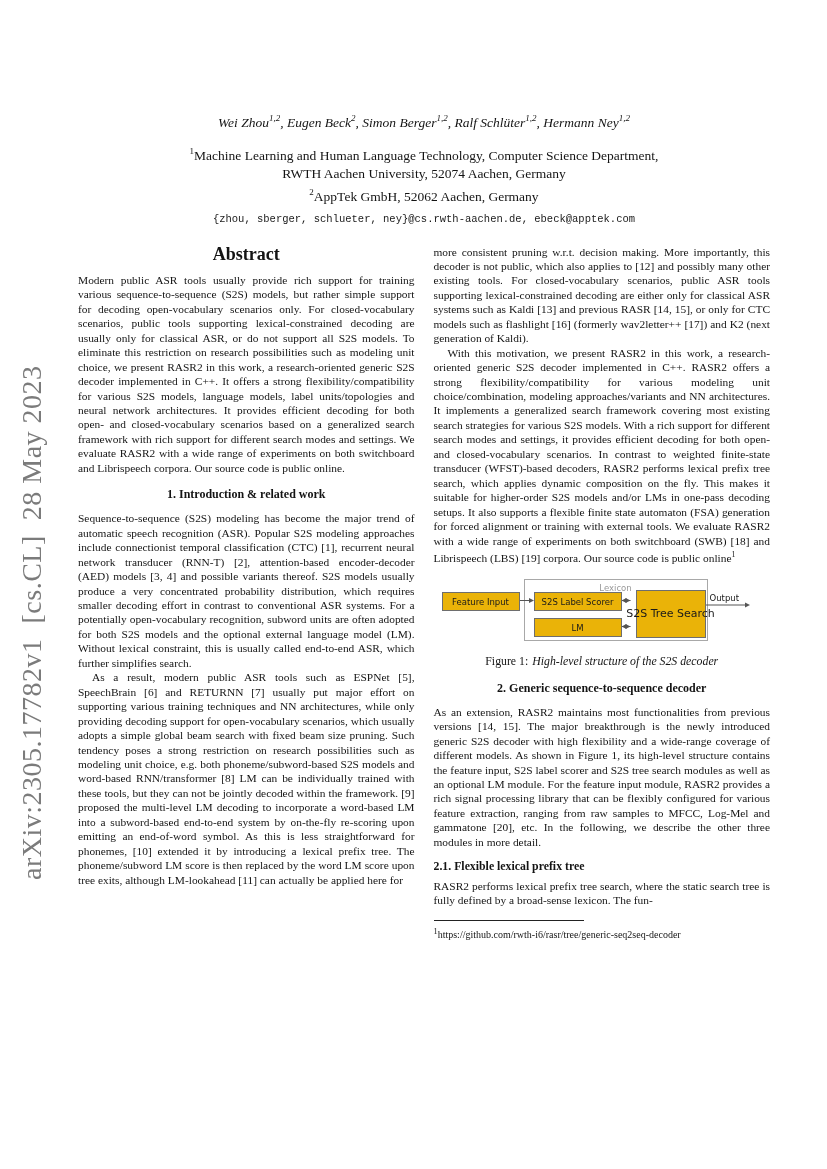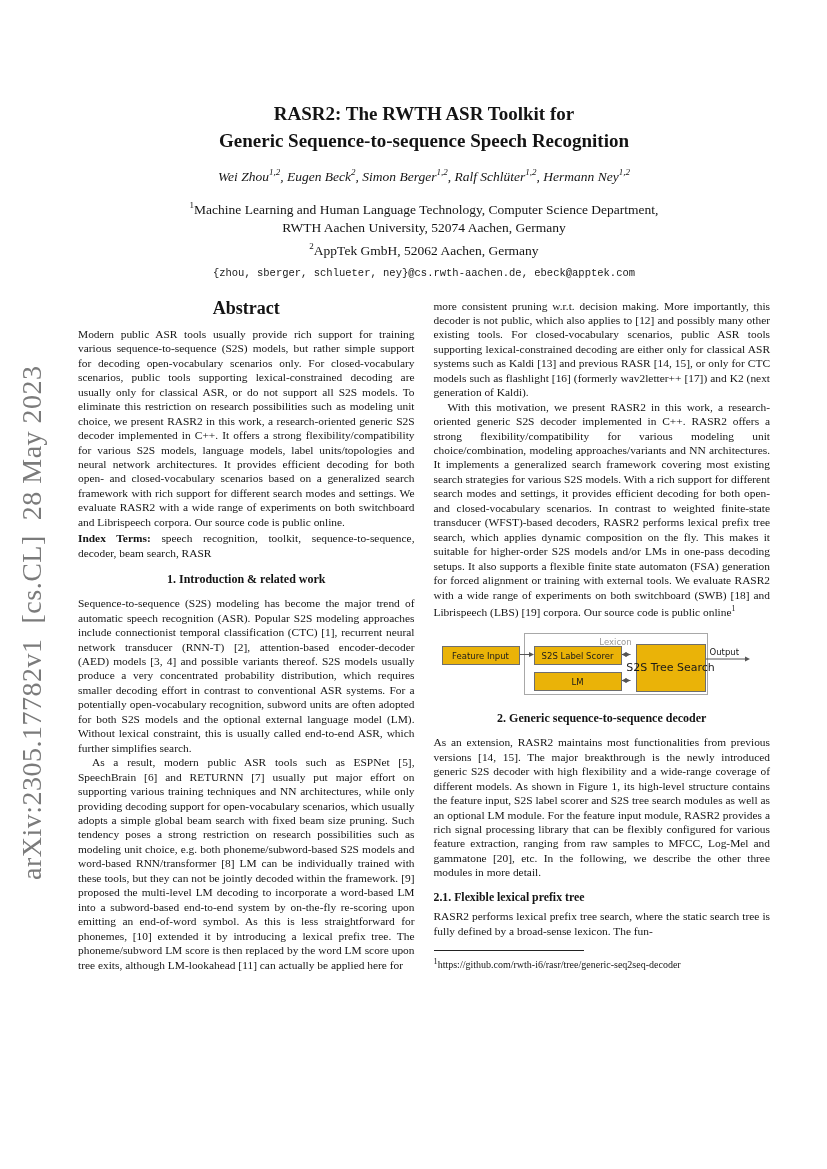--- a/index.html
+++ b/index.html
@@ -61,45 +61,40 @@
   .footnote a { color:#141414; text-decoration:none; }
 </style>
 </head>
 <body>
 
 <div class="watermark">arXiv:2305.17782v1  [cs.CL]  28 May 2023</div>
 
 <div class="content">
 
   <div class="header">
-    <div class="title">
-      <div>RASR2: The RWTH ASR Toolkit for</div>
-      <div>Generic Sequence-to-sequence Speech Recognition</div>
-    </div>
     <div class="authors">
       <span>Wei Zhou</span><sup>1,2</sup><span>, </span>
       <span>Eugen Beck</span><sup>2</sup><span>, </span>
       <span>Simon Berger</span><sup>1,2</sup><span>, </span>
       <span>Ralf Schlüter</span><sup>1,2</sup><span>, </span>
       <span>Hermann Ney</span><sup>1,2</sup><span></span>
     </div>
     <div class="affil">
       <div><sup>1</sup><span>Machine Learning and Human Language Technology, Computer Science Department,</span></div>
       <div>RWTH Aachen University, 52074 Aachen, Germany</div>
       <div><sup>2</sup><span>AppTek GmbH, 52062 Aachen, Germany</span></div>
     </div>
     <div class="email">{zhou, sberger, schlueter, ney}@cs.rwth-aachen.de, ebeck@apptek.com</div>
   </div>
 
   <div class="columns">
 
     <div class="col">
       <div class="abstract-heading">Abstract</div>
       <p>Modern public ASR tools usually provide rich support for training various sequence-to-sequence (S2S) models, but rather simple support for decoding open-vocabulary scenarios only. For closed-vocabulary scenarios, public tools supporting lexical-constrained decoding are usually only for classical ASR, or do not support all S2S models. To eliminate this restriction on research possibilities such as modeling unit choice, we present RASR2 in this work, a research-oriented generic S2S decoder implemented in C++. It offers a strong flexibility/compatibility for various S2S models, language models, label units/topologies and neural network architectures. It provides efficient decoding for both open- and closed-vocabulary scenarios based on a generalized search framework with rich support for different search modes and settings. We evaluate RASR2 with a wide range of experiments on both switchboard and Librispeech corpora. Our source code is public online.</p>
-      <p class="index-terms"><span class="it-label">Index Terms:</span><span> speech recognition, toolkit, sequence-to-sequence, decoder, beam search, RASR</span></p>
 
       <div class="sec-heading">1. Introduction &amp; related work</div>
       <p>Sequence-to-sequence (S2S) modeling has become the major trend of automatic speech recognition (ASR). Popular S2S modeling approaches include connectionist temporal classification (CTC) [1], recurrent neural network transducer (RNN-T) [2], attention-based encoder-decoder (AED) models [3, 4] and possible variants thereof. S2S models usually produce a very concentrated probability distribution, which requires smaller decoding effort in contrast to conventional ASR systems. For a potentially open-vocabulary recognition, subword units are often adopted for both S2S models and the optional external language model (LM). Without lexical constraint, this is usually called end-to-end ASR, which further simplifies search.</p>
       <p class="indent">As a result, modern public ASR tools such as ESPNet [5], SpeechBrain [6] and RETURNN [7] usually put major effort on supporting various training techniques and NN architectures, while only providing decoding support for open-vocabulary scenarios, which usually adopts a simple global beam search with fixed beam size pruning. Such tendency poses a strong restriction on research possibilities such as modeling unit choice, e.g. both phoneme/subword-based S2S models and word-based RNN/transformer [8] LM can be individually trained with these tools, but they can not be jointly decoded within the framework. [9] proposed the multi-level LM decoding to incorporate a word-based LM into a subword-based end-to-end system by on-the-fly re-scoring upon emitting an end-of-word symbol. As this is less straightforward for phonemes, [10] extended it by introducing a lexical prefix tree. The phoneme/subword LM score is then replaced by the word LM score upon tree exits, although LM-lookahead [11] can actually be applied here for</p>
     </div>
 
     <div class="col">
       <p>more consistent pruning w.r.t. decision making. More importantly, this decoder is not public, which also applies to [12] and possibly many other existing tools. For closed-vocabulary scenarios, public ASR tools supporting lexical-constrained decoding are either only for classical ASR systems such as Kaldi [13] and previous RASR [14, 15], or only for CTC models such as flashlight [16] (formerly wav2letter++ [17]) and K2 (next generation of Kaldi).</p>
       <p class="indent"><span>With this motivation, we present RASR2 in this work, a research-oriented generic S2S decoder implemented in C++. RASR2 offers a strong flexibility/compatibility for various modeling unit choice/combination, modeling approaches/variants and NN architectures. It implements a generalized search framework covering most existing search strategies for various S2S models. With a rich support for different search modes and settings, it provides efficient decoding for both open- and closed-vocabulary scenarios. In contrast to weighted finite-state transducer (WFST)-based decoders, RASR2 performs lexical prefix tree search, which applies dynamic composition on the fly. This makes it suitable for higher-order S2S models and/or LMs in one-pass decoding setups. It also supports a flexible finite state automaton (FSA) generation for forced alignment or training with external tools. We evaluate RASR2 with a wide range of experiments on both switchboard (SWB) [18] and Librispeech (LBS) [19] corpora. Our source code is public online</span><sup class="fn">1</sup></p>
 
@@ -119,20 +114,21 @@
             <polygon points="196.5,47.5 191.5,44.9 191.5,50.1" fill="#555"></polygon>
             <line x1="266" y1="26" x2="312" y2="26" stroke="#555" stroke-width="1"></line>
             <polygon points="316,26 311,23.4 311,28.6" fill="#555"></polygon>
           </svg>
           <div class="fig-box fig-feature">Feature Input</div>
           <div class="fig-box fig-scorer">S2S Label Scorer</div>
           <div class="fig-box fig-lm">LM</div>
           <div class="fig-box fig-tree">S2S Tree Search</div>
           <div class="fig-output">Output</div>
         </div>
+        <div class="caption"><span>Figure 1:</span><span class="cap-italic">High-level structure of the S2S decoder</span></div>
       </div>
 
       <div class="sec-heading">2. Generic sequence-to-sequence decoder</div>
       <p>As an extension, RASR2 maintains most functionalities from previous versions [14, 15]. The major breakthrough is the newly introduced generic S2S decoder with high flexibility and a wide-range coverage of different models. As shown in Figure 1, its high-level structure contains the feature input, S2S label scorer and S2S tree search modules as well as an optional LM module. For the feature input module, RASR2 provides a rich signal processing library that can be flexibly configured for various feature extraction, ranging from raw samples to MFCC, Log-Mel and gammatone [20], etc. In the following, we describe the other three modules in more detail.</p>
 
       <div class="subsec-heading">2.1. Flexible lexical prefix tree</div>
       <p>RASR2 performs lexical prefix tree search, where the static search tree is fully defined by a broad-sense lexicon. The fun-</p>
 
       <div class="footnote-rule"></div>
       <div class="footnote"><sup>1</sup><a href="#">https://github.com/rwth-i6/rasr/tree/generic-seq2seq-decoder</a></div>

